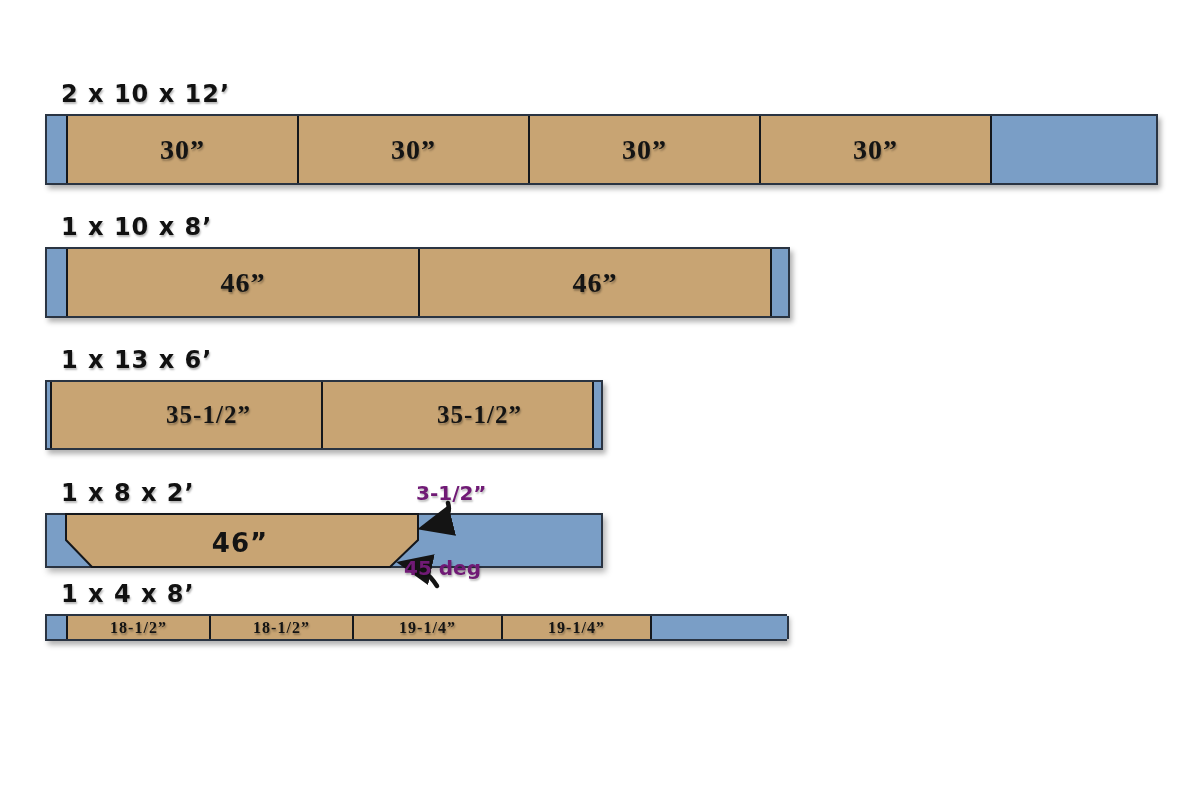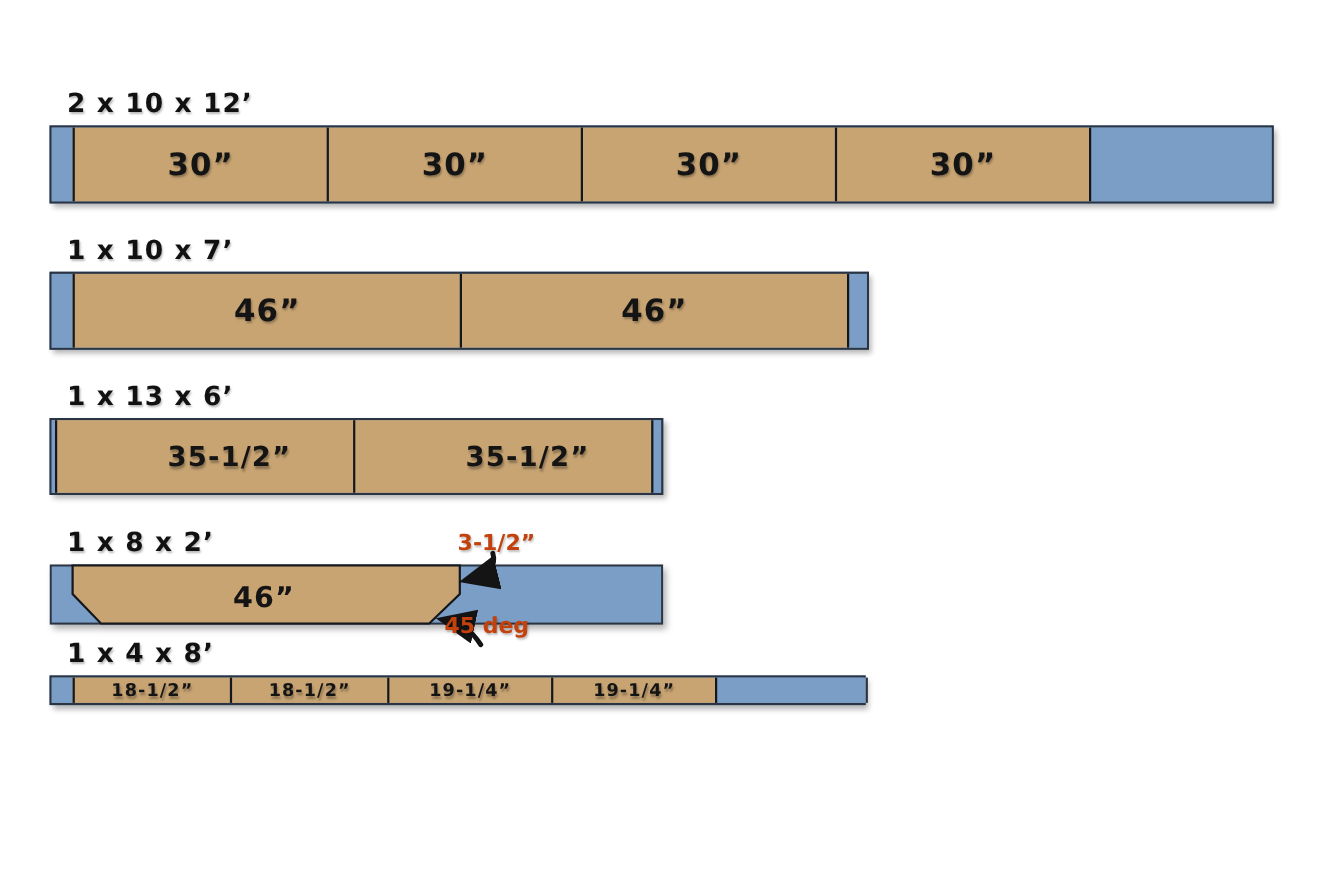--- a/index.html
+++ b/index.html
@@ -30,20 +30,21 @@
     white-space: nowrap;
   }
   .bar {
     display: flex;
     width: 100%;
     height: 100%;
     border: 2px solid #2a3442;
     box-sizing: border-box;
     box-shadow: 3px 4px 5px rgba(0,0,0,0.30);
     background: #7a9ec6;
+    font-family: Liberation Serif, serif;
   }
   .seg {
     height: 100%;
     display: flex;
     align-items: center;
     justify-content: center;
     box-sizing: border-box;
     flex-shrink: 0;
   }
   .seg + .seg { border-left: 2px solid #14171c; }
@@ -57,21 +58,21 @@
     text-shadow: 1px 2px 2px rgba(0,0,0,0.30);
     white-space: nowrap;
   }
   .lg .seg-label { font-size: 28px; }
   .md .seg-label { font-size: 25px; margin-left: 44px; }
   .sm .seg-label { font-size: 16px; }
   .annotation {
     position: absolute;
     font-size: 20px;
     font-weight: 600;
-    color: #c2410c;
+    color: #701a75;
     text-shadow: 1px 2px 2px rgba(0,0,0,0.25);
     white-space: nowrap;
     z-index: 5;
   }
   .arrow-layer { position: absolute; z-index: 4; overflow: visible; }
   svg text {
     font-family: "DejaVu Sans", sans-serif;
     font-weight: 600;
     letter-spacing: 1px;
     fill: #141414;
@@ -96,21 +97,21 @@
         <span class="seg-label">30”</span>
       </div>
       <div class="seg wood" style="width:231px">
         <span class="seg-label">30”</span>
       </div>
       <div class="seg waste fill"></div>
     </div>
   </div>
 
   <div class="board lg" style="left:45px; top:247px; width:745px; height:71px">
-    <div class="board-title">1 x 10 x 7’</div>
+    <div class="board-title">1 x 10 x 8’</div>
     <div class="bar">
       <div class="seg waste" style="width:19px"></div>
       <div class="seg wood" style="width:352px">
         <span class="seg-label">46”</span>
       </div>
       <div class="seg wood" style="width:352px">
         <span class="seg-label">46”</span>
       </div>
       <div class="seg waste fill"></div>
     </div>

